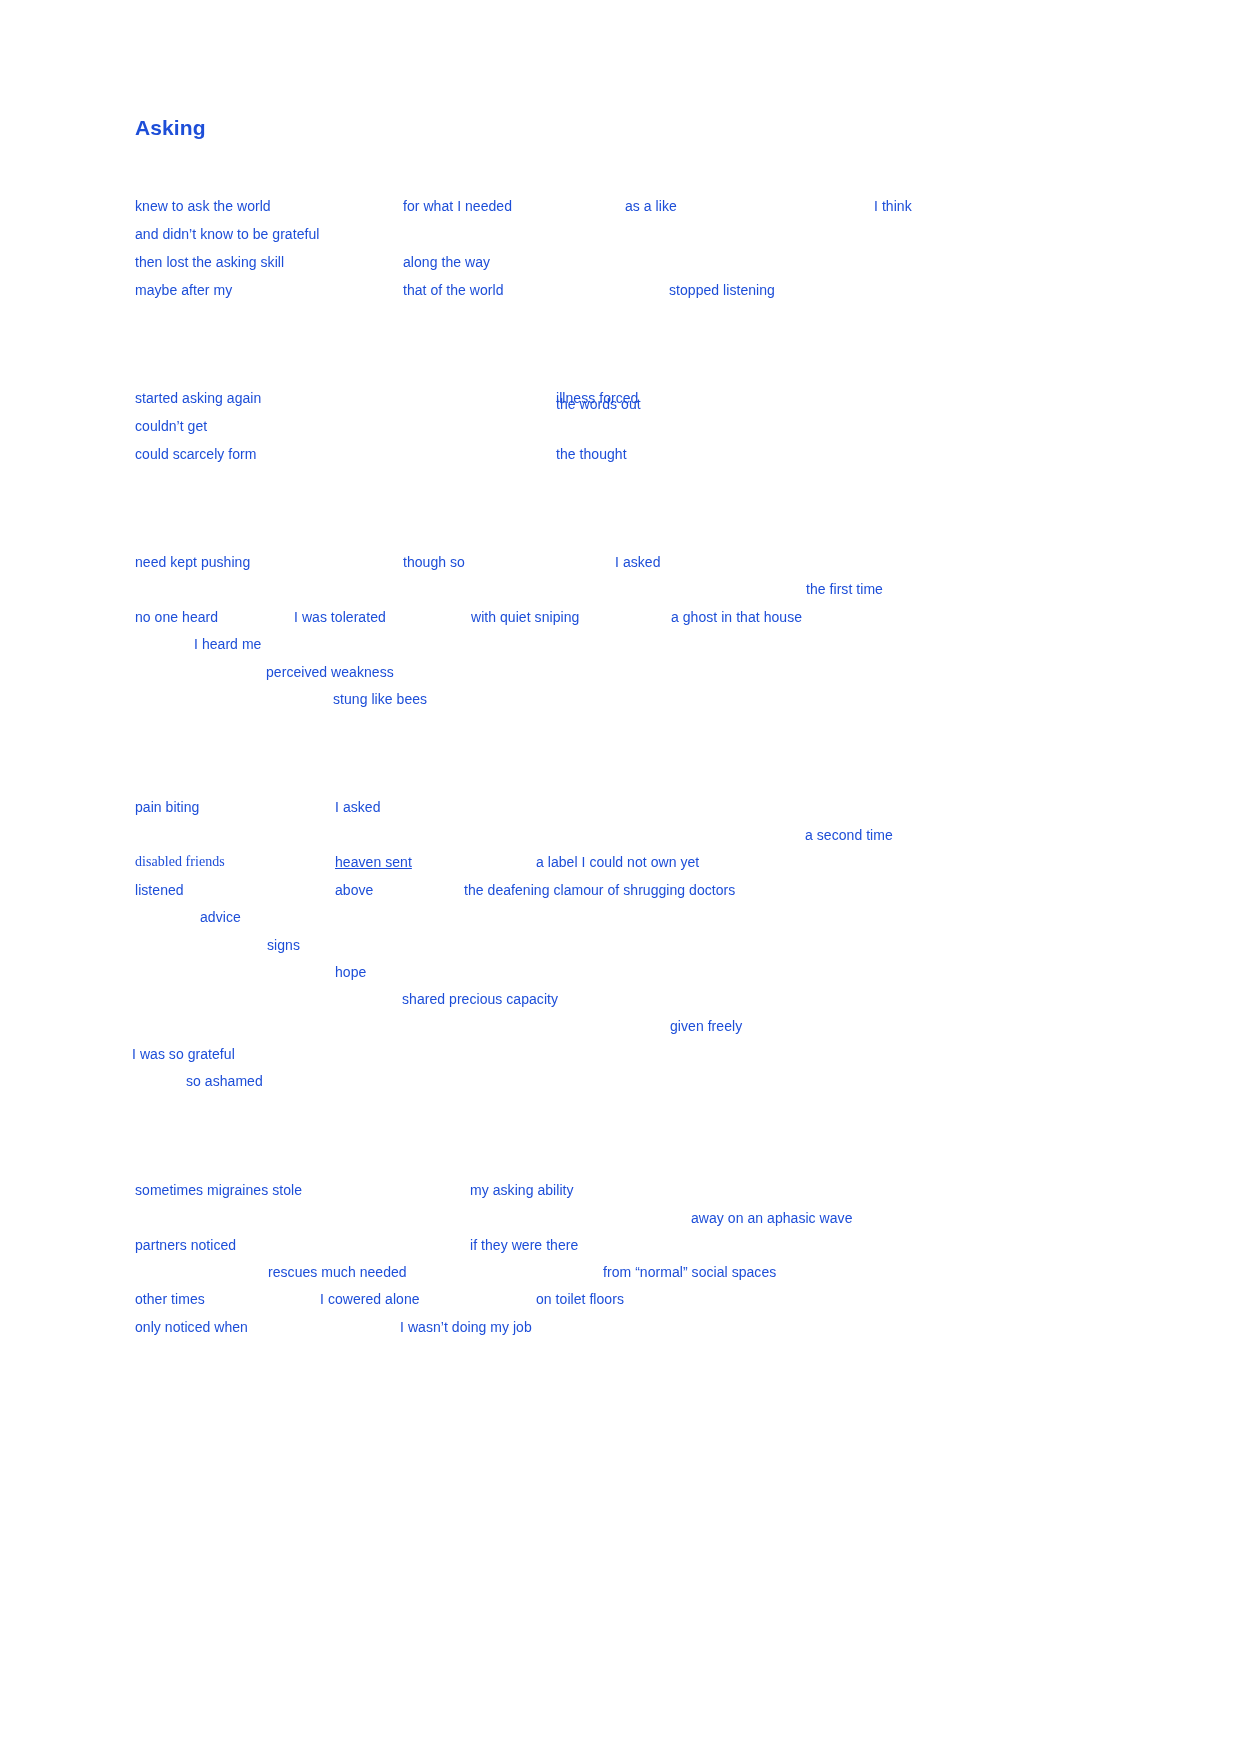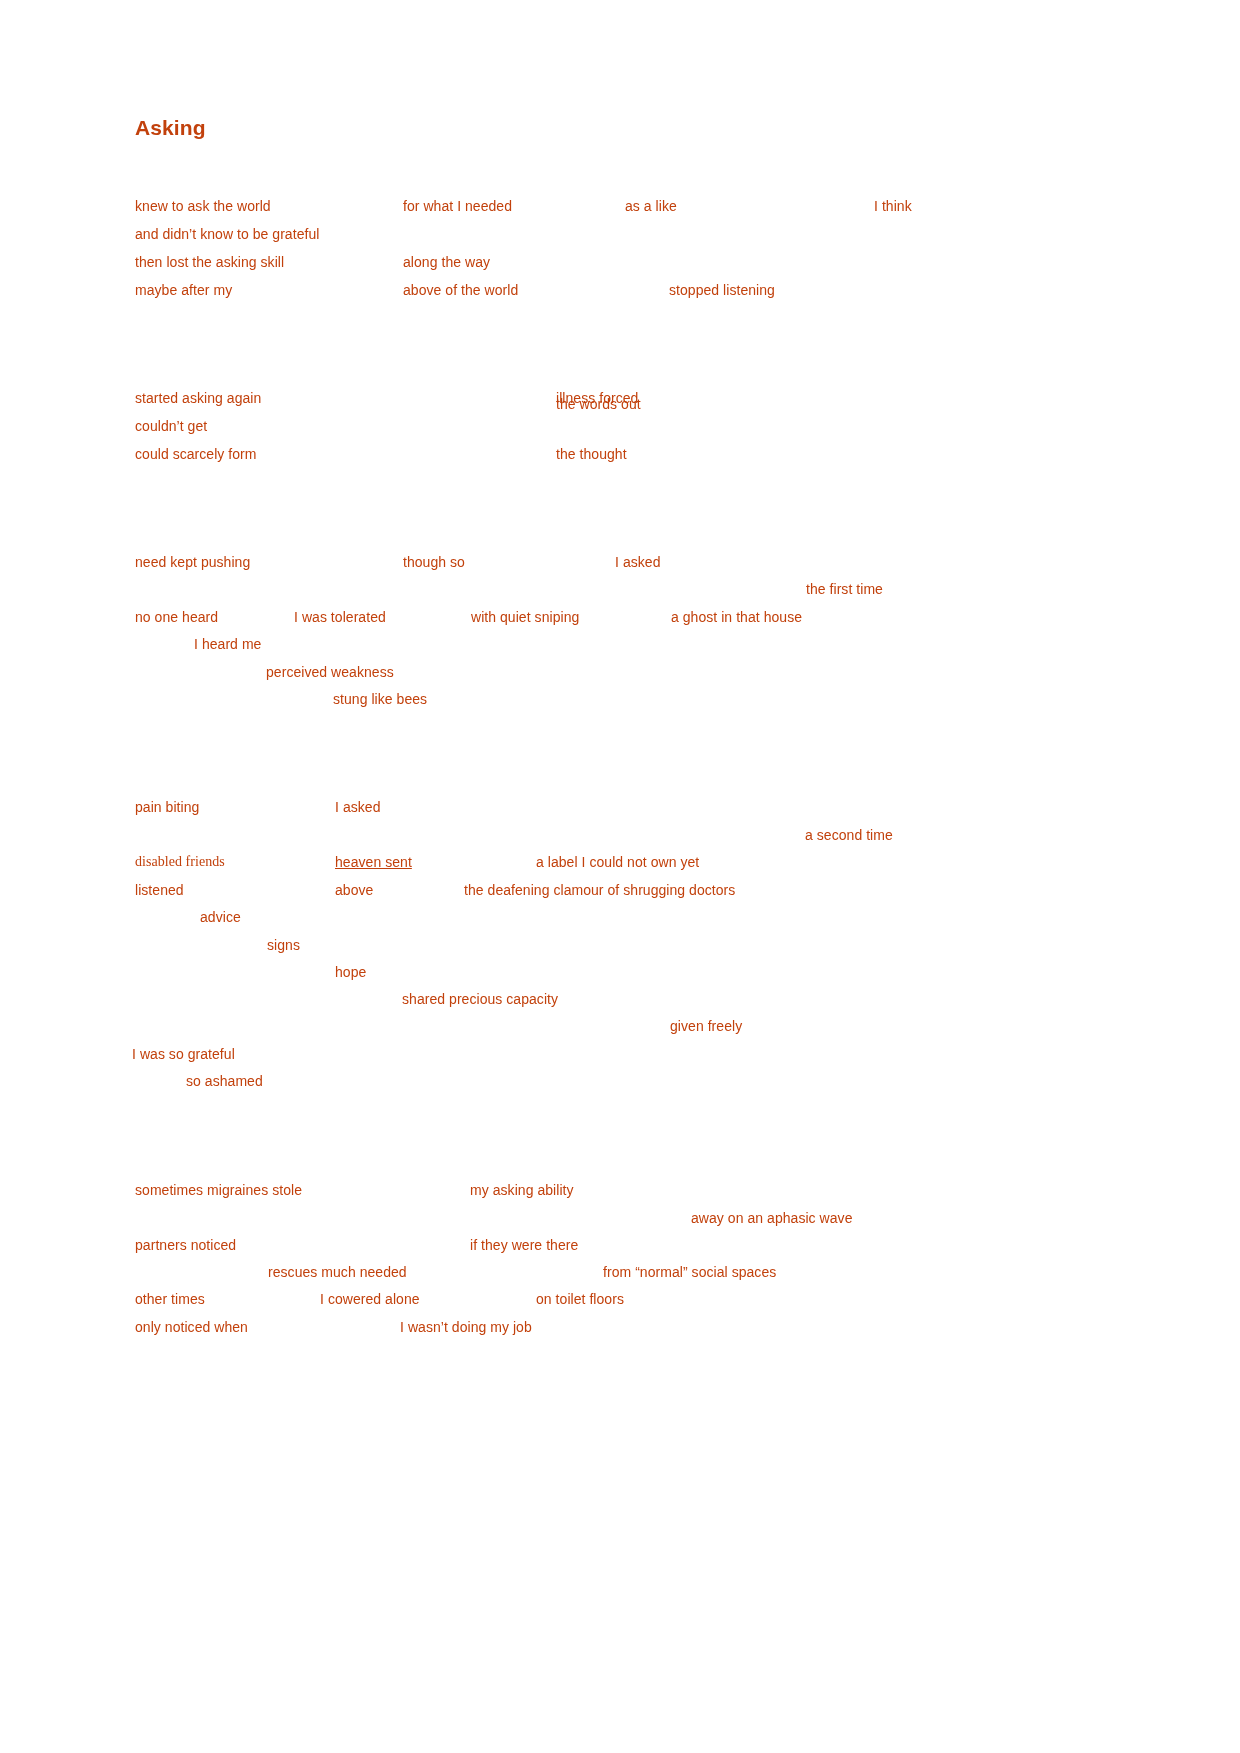--- a/index.html
+++ b/index.html
@@ -7,21 +7,21 @@
     margin: 0;
     padding: 0;
     background: #ffffff;
   }
   .page {
     position: relative;
     width: 1240px;
     height: 1753px;
     background: #ffffff;
     font-family: "Liberation Sans", sans-serif;
-    color: #c2410c;
+    color: #1d4ed8;
     overflow: hidden;
   }
   .poem-title {
     position: absolute;
     left: 135px;
     top: 116px;
     font-size: 21px;
     font-weight: bold;
     letter-spacing: 0.1px;
     white-space: pre;
@@ -43,21 +43,21 @@
   <div id="poem-body">
       <div>
         <span class="frag" style="left: 135px; top: 199px;">knew to ask the world</span>
         <span class="frag" style="left: 403px; top: 199px;">for what I needed</span>
         <span class="frag" style="left: 625px; top: 199px;">as a like</span>
         <span class="frag" style="left: 874px; top: 199px;">I think</span>
         <span class="frag" style="left: 135px; top: 227px;">and didn’t know to be grateful</span>
         <span class="frag" style="left: 135px; top: 255px;">then lost the asking skill</span>
         <span class="frag" style="left: 403px; top: 255px;">along the way</span>
         <span class="frag" style="left: 135px; top: 283px;">maybe after my</span>
-        <span class="frag" style="left: 403px; top: 283px;">above of the world</span>
+        <span class="frag" style="left: 403px; top: 283px;">that of the world</span>
         <span class="frag" style="left: 669px; top: 283px;">stopped listening</span>
       </div>
       <div>
         <span class="frag" style="left: 135px; top: 391px;">started asking again</span>
         <span class="frag" style="left: 556px; top: 391px;">illness forced</span>
         <span class="frag" style="left: 135px; top: 419px;">couldn’t get</span>
         <span class="frag" style="left: 556px; top: 397px;">the words out</span>
         <span class="frag" style="left: 135px; top: 447px;">could scarcely form</span>
         <span class="frag" style="left: 556px; top: 447px;">the thought</span>
       </div>

